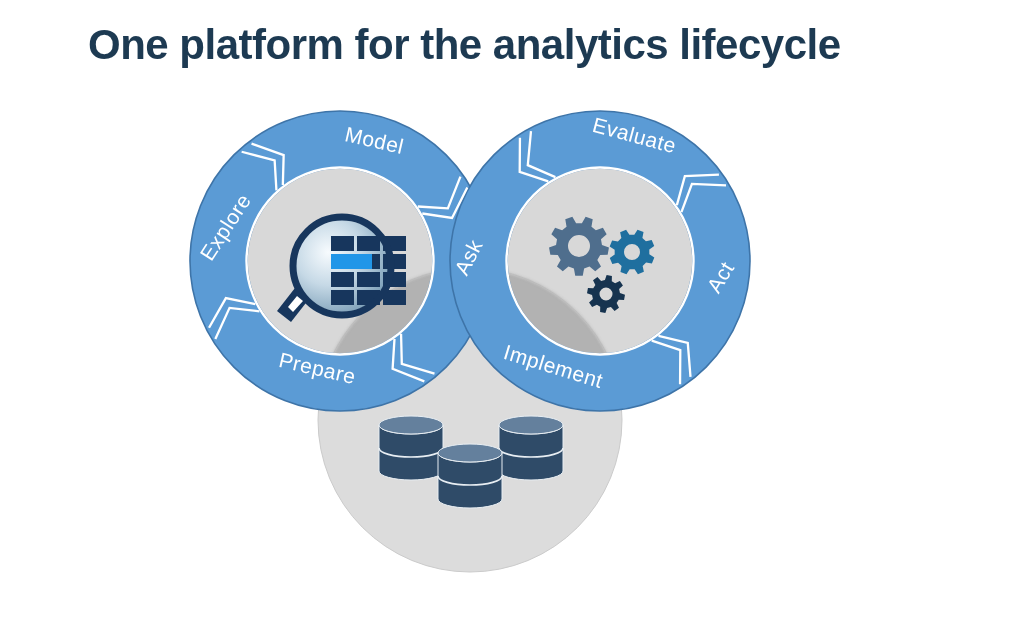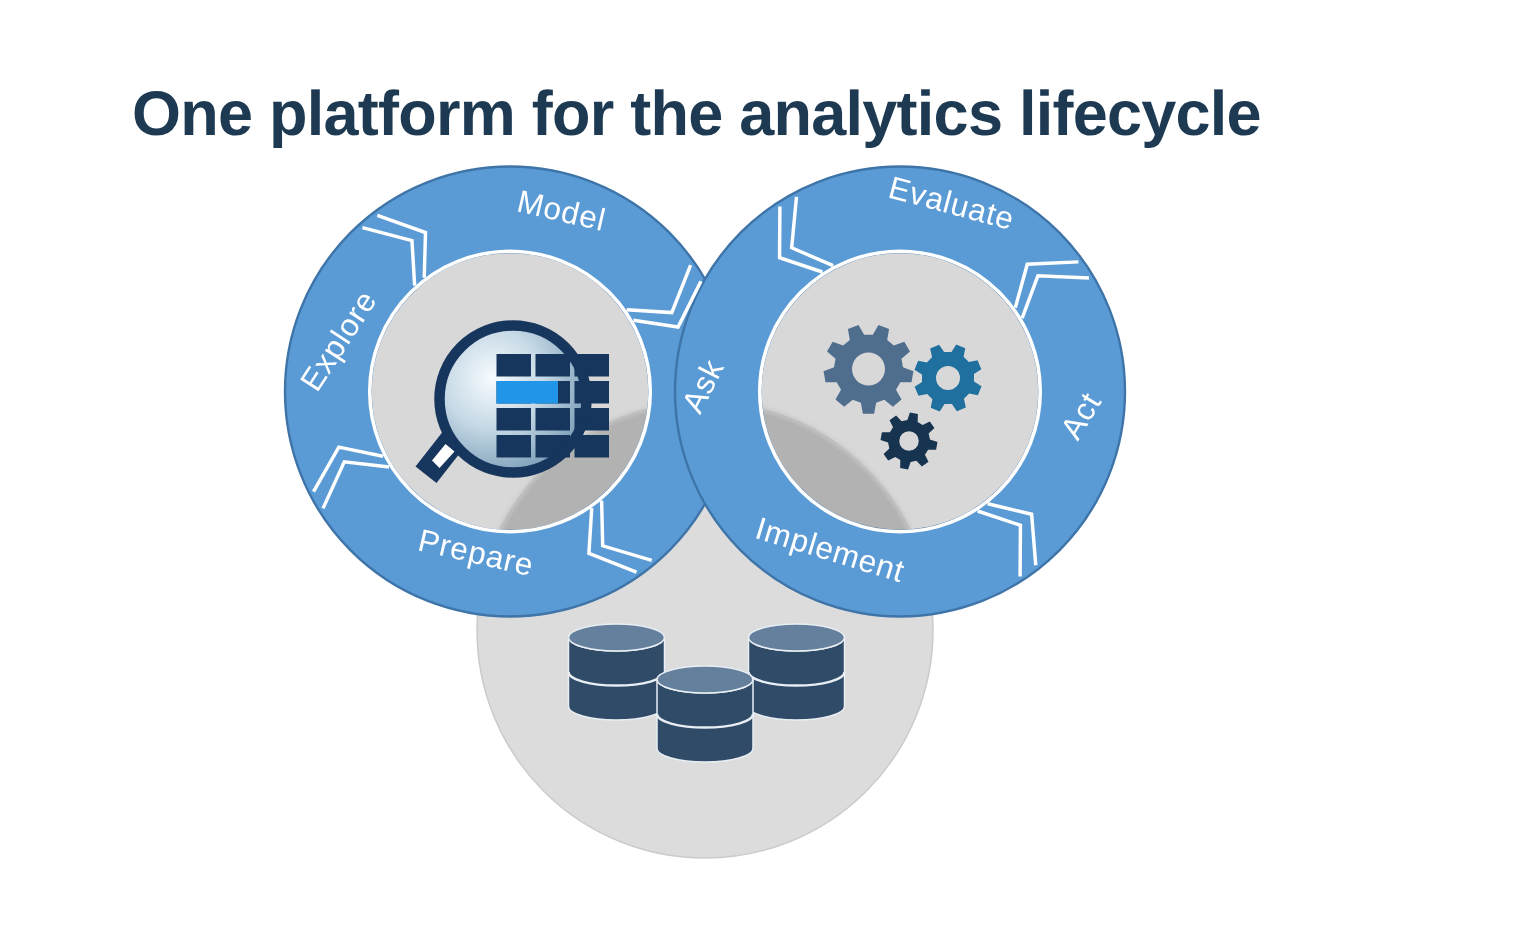--- a/index.html
+++ b/index.html
@@ -1,21 +1,21 @@
 <!DOCTYPE html>
 <html><head>
 <meta charset="utf-8">
 <style>
   html,body{margin:0;padding:0;background:#fff;}
   #slide{
     position:relative;width:1024px;height:633px;background:#ffffff;
     overflow:hidden;font-family:"Liberation Sans","DejaVu Sans",sans-serif;
   }
   #slide-title{
-    position:absolute;left:88px;top:52px;margin:0;
+    position:absolute;left:88px;top:21px;margin:0;
     font-size:42px;font-weight:600;letter-spacing:-0.5px;
     font-family:"Liberation Sans","DejaVu Sans",sans-serif;
   }
   svg{position:absolute;left:0;top:0;}
   svg text{
     font-family:"Liberation Sans","DejaVu Sans",sans-serif;
     font-weight:300;letter-spacing:0.5px;
   }
 </style>
 </head>

